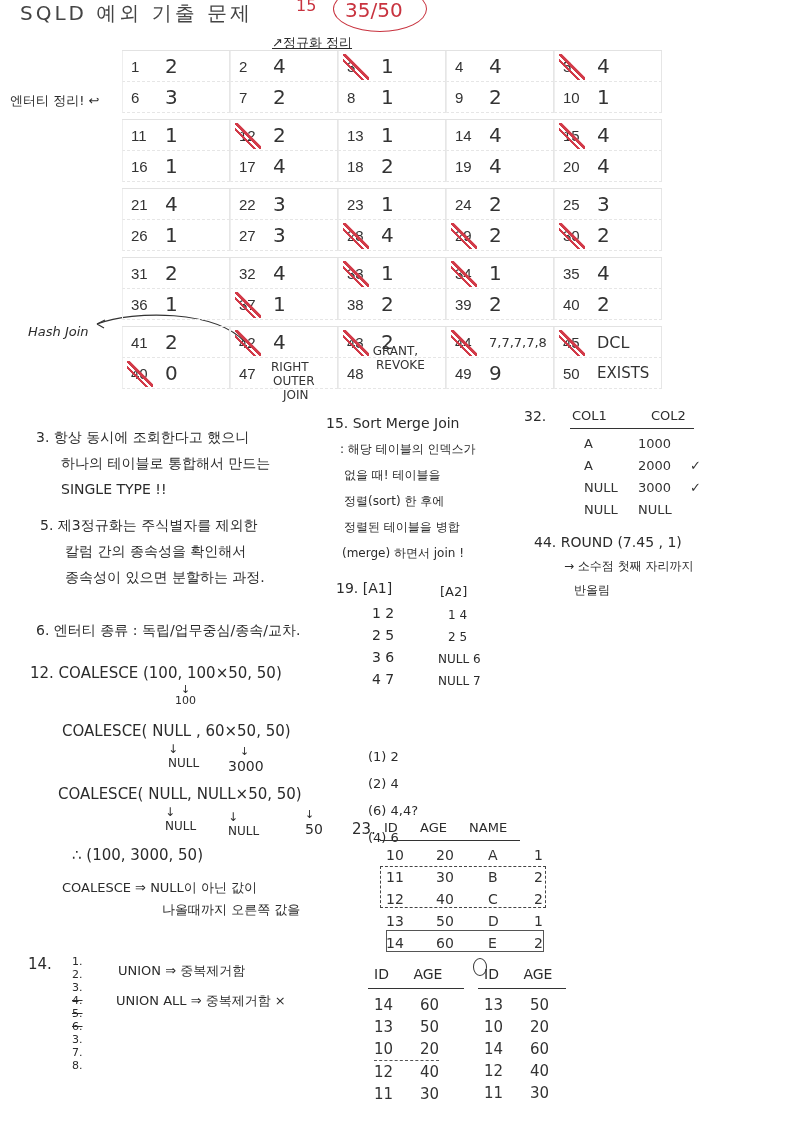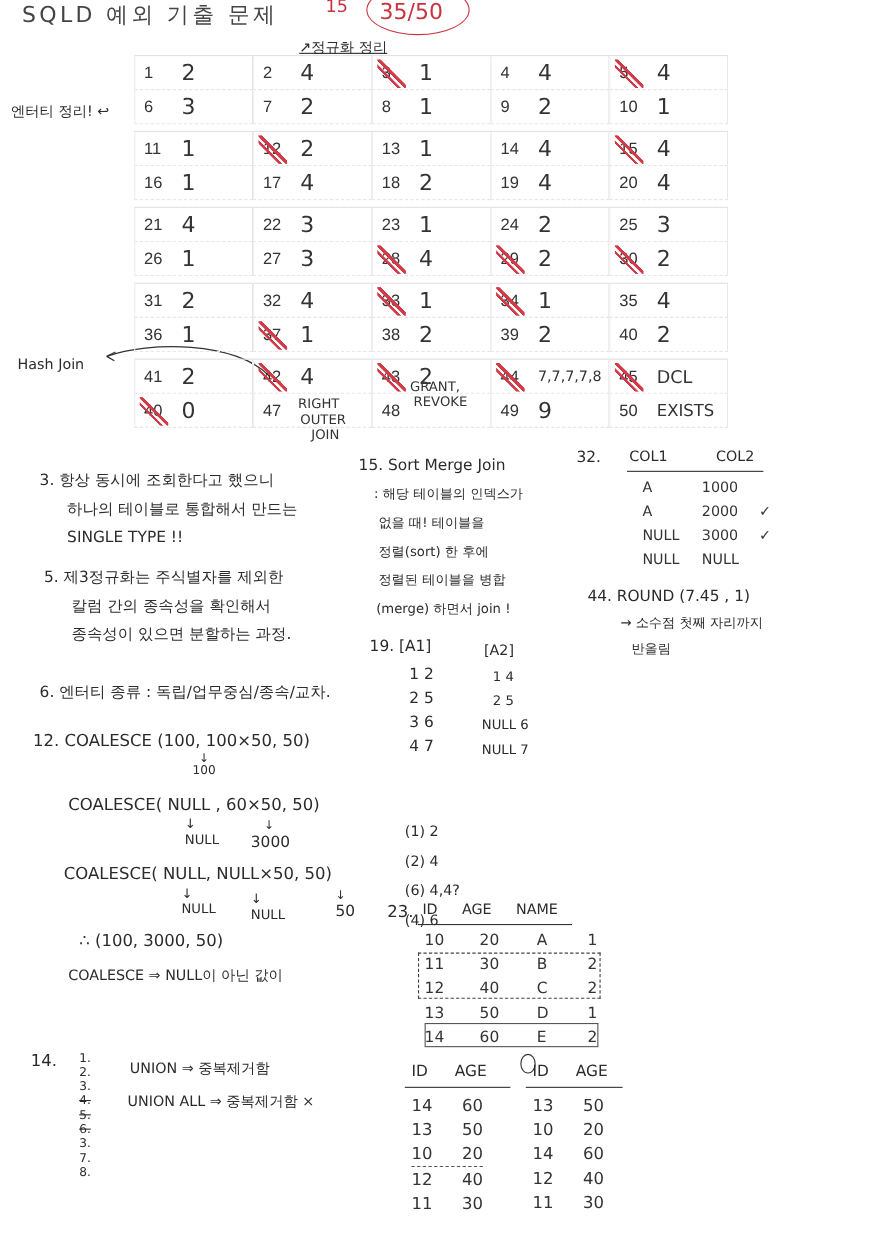--- a/index.html
+++ b/index.html
@@ -43,21 +43,21 @@
 </head>
 <body>
 
 <div class="hw title">SQLD 예외 기출 문제</div>
 <div class="hw score-mark">15</div>
 <div class="score-ellipse"></div>
 <div class="hw score-frac">35/50</div>
 <div class="hw" style="left:272px;top:34px;font-size:13px;text-decoration:underline;">↗정규화 정리</div>
 
 <div class="hw side-note" style="left:10px;top:92px;">엔터티 정리! ↩</div>
-<div class="hw side-note" style="left:16px;top:324px;">Hash Join</div>
+<div class="hw side-note" style="left:28px;top:324px;font-style:italic;">Hash Join</div>
 <svg class="arrow-curve" style="left:95px;top:310px;" width="160" height="40">
   <path d="M2,14 C40,0 120,0 150,32" stroke="#333" stroke-width="1.2" fill="none"></path>
   <path d="M2,14 l8,-4 M2,14 l7,4" stroke="#333" stroke-width="1.2" fill="none"></path>
 </svg>
 
 <div class="grid">
 
   <div class="block">
     <div class="cell">
         <span class="qnum">1</span>
@@ -303,20 +303,21 @@
 <div class="hw" style="left:62px;top:722px;font-size:15px;">COALESCE( NULL , 60×50, 50)</div>
 <div class="hw" style="left:168px;top:742px;font-size:12px;"><span>↓</span><br><span>NULL</span></div>
 <div class="hw" style="left:228px;top:742px;font-size:14px;"><span style="font-size:11px;padding-left:12px">↓</span><br><span>3000</span></div>
 <div class="hw" style="left:58px;top:785px;font-size:15px;">COALESCE( NULL, NULL×50, 50)</div>
 <div class="hw" style="left:165px;top:805px;font-size:12px;"><span>↓</span><br><span>NULL</span></div>
 <div class="hw" style="left:228px;top:810px;font-size:12px;"><span>↓</span><br><span>NULL</span></div>
 <div class="hw" style="left:305px;top:805px;font-size:14px;"><span style="font-size:11px">↓</span><br><span>50</span></div>
 <div class="hw" style="left:72px;top:846px;font-size:15px;">∴ (100, 3000, 50)</div>
 <div class="hw" style="left:62px;top:877px;font-size:13px;line-height:22px;">
   <div>COALESCE ⇒ NULL이 아닌 값이</div>
+  <div style="padding-left:100px">나올때까지 오른쪽 값을</div>
 </div>
 
 <div class="hw" style="left:28px;top:955px;font-size:15px;">14.</div>
 <div class="hw" style="left:72px;top:955px;font-size:11px;line-height:13px;">
   <div>1.</div>
   <div>2.</div>
   <div>3.</div>
   <div style="text-decoration:line-through">4.</div>
   <div style="text-decoration:line-through">5.</div>
   <div style="text-decoration:line-through">6.</div>

